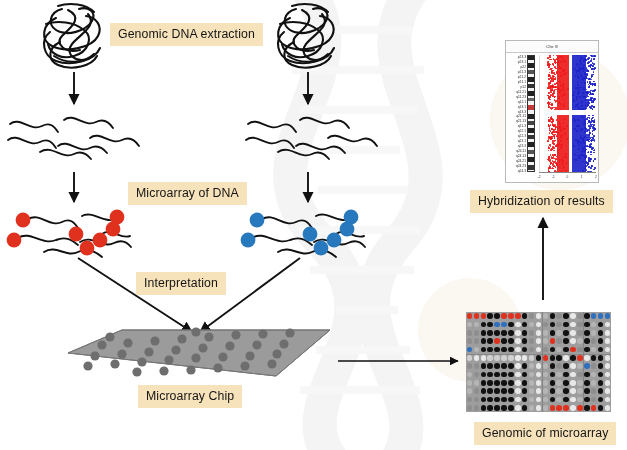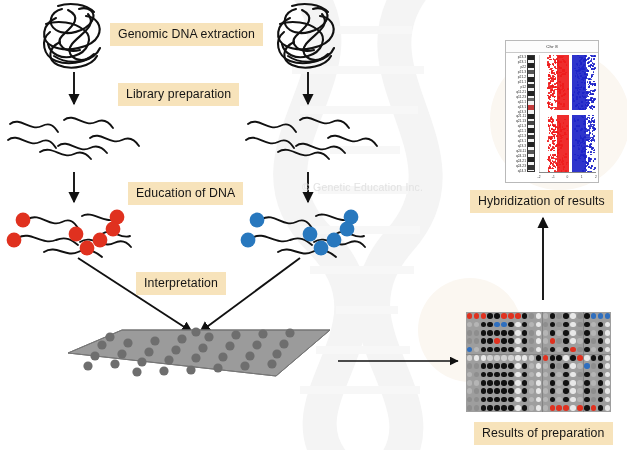--- a/index.html
+++ b/index.html
@@ -1446,22 +1446,21 @@
       <span class="cell" style="height: 5.52381px; width: 5.52381px; left: 111.167px; top: 93.0714px; background: rgb(224, 49, 31);"></span>
       <span class="cell" style="height: 5.52381px; width: 5.52381px; left: 118.071px; top: 93.0714px; background: rgb(17, 17, 17);"></span>
       <span class="cell" style="height: 5.52381px; width: 5.52381px; left: 124.976px; top: 93.0714px; background: rgb(224, 49, 31);"></span>
       <span class="cell" style="height: 5.52381px; width: 5.52381px; left: 131.881px; top: 93.0714px; background: rgb(17, 17, 17);"></span>
       <span class="cell" style="height: 5.52381px; width: 5.52381px; left: 138.786px; top: 93.0714px; background: rgb(232, 232, 232);"></span>
       <span class="vsep" style="left: 75.9524px;"></span>
       <span class="vsep" style="left: 117.381px;"></span>
       <span class="rowband" style="top: 41.6667px; height: 1px; background: rgb(111, 111, 111); opacity: 0.5;"></span>
     </div>
 
-  <div id="wm-text">© Genetic Education Inc.</div>
 
   <div class="chip" style="left:110px; top:23px;">Genomic DNA extraction</div>
-  <div class="chip" style="left:118px; top:83px;">Library preparation</div>
-  <div class="chip" style="left:128px; top:182px;">Education of DNA</div>
+  <div class="chip" style="left:128px; top:182px;">Microarray of DNA</div>
   <div class="chip" style="left:136px; top:272px;">Interpretation</div>
-  <div class="chip" style="left:474px; top:422px;">Results of preparation</div>
+  <div class="chip" style="left:138px; top:385px;">Microarray Chip</div>
+  <div class="chip" style="left:474px; top:422px;">Genomic of microarray</div>
   <div class="chip" style="left:470px; top:190px;">Hybridization of results</div>
 
 </div>
 
 </body></html>

